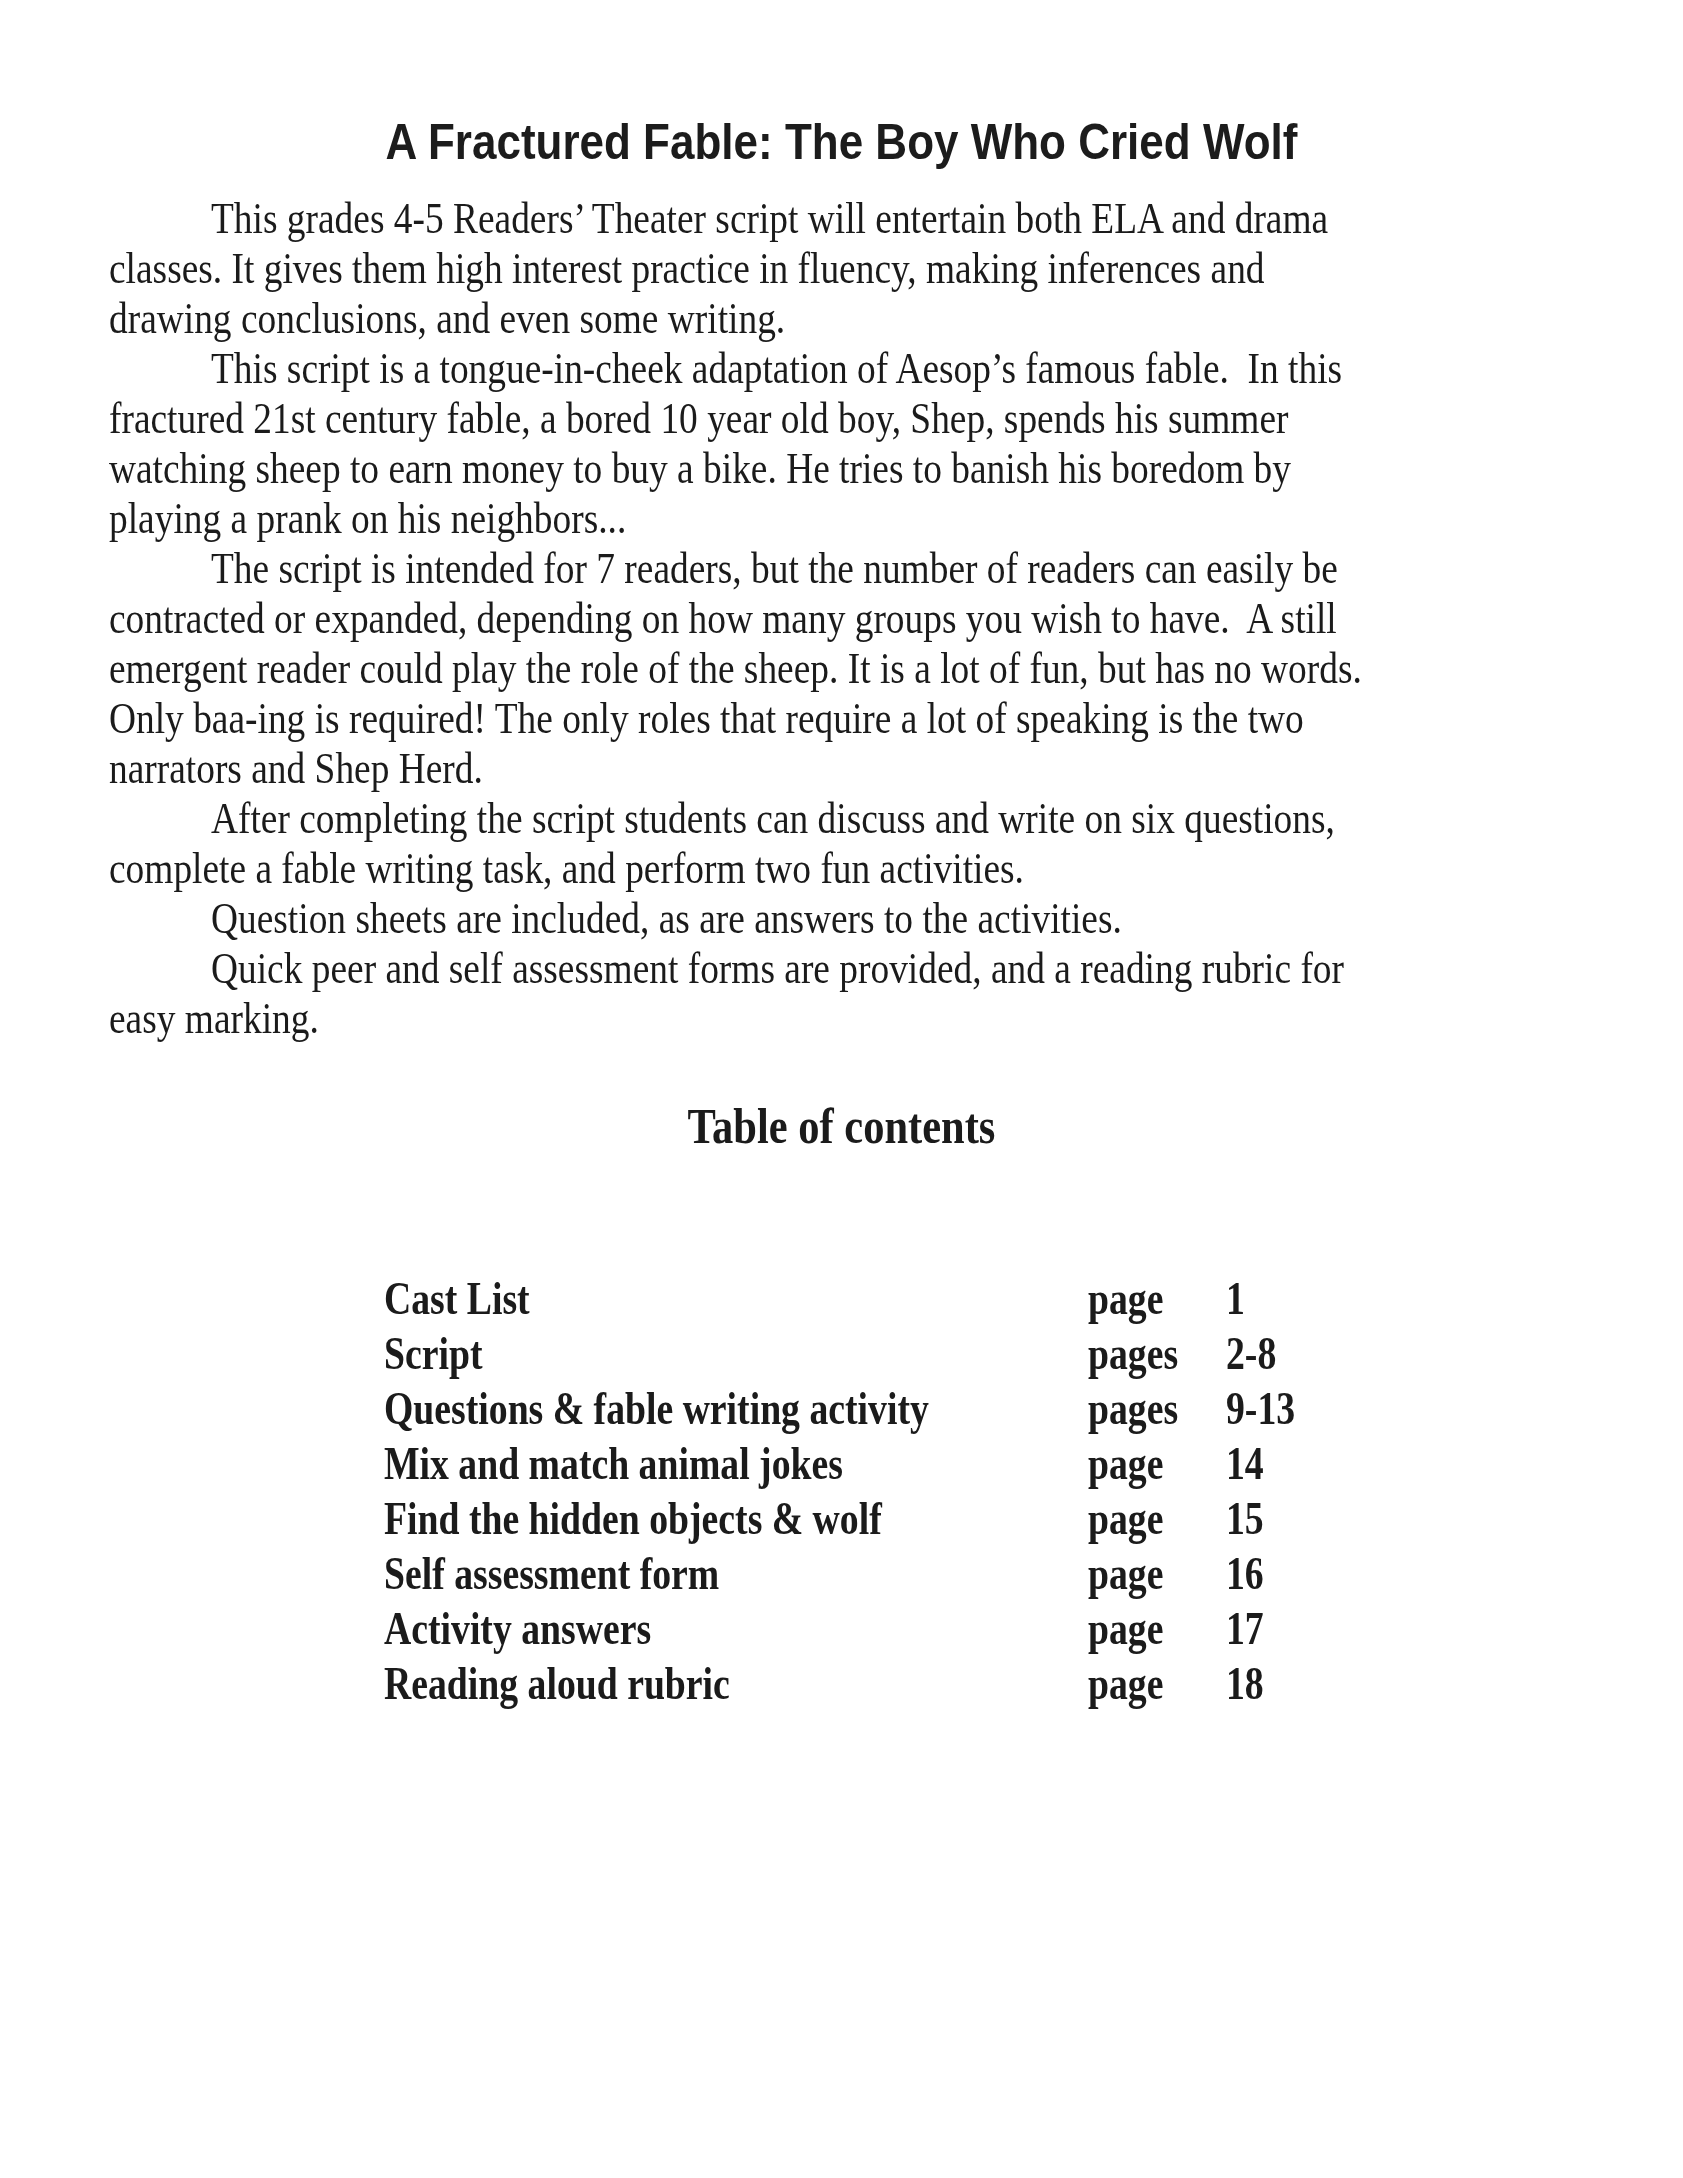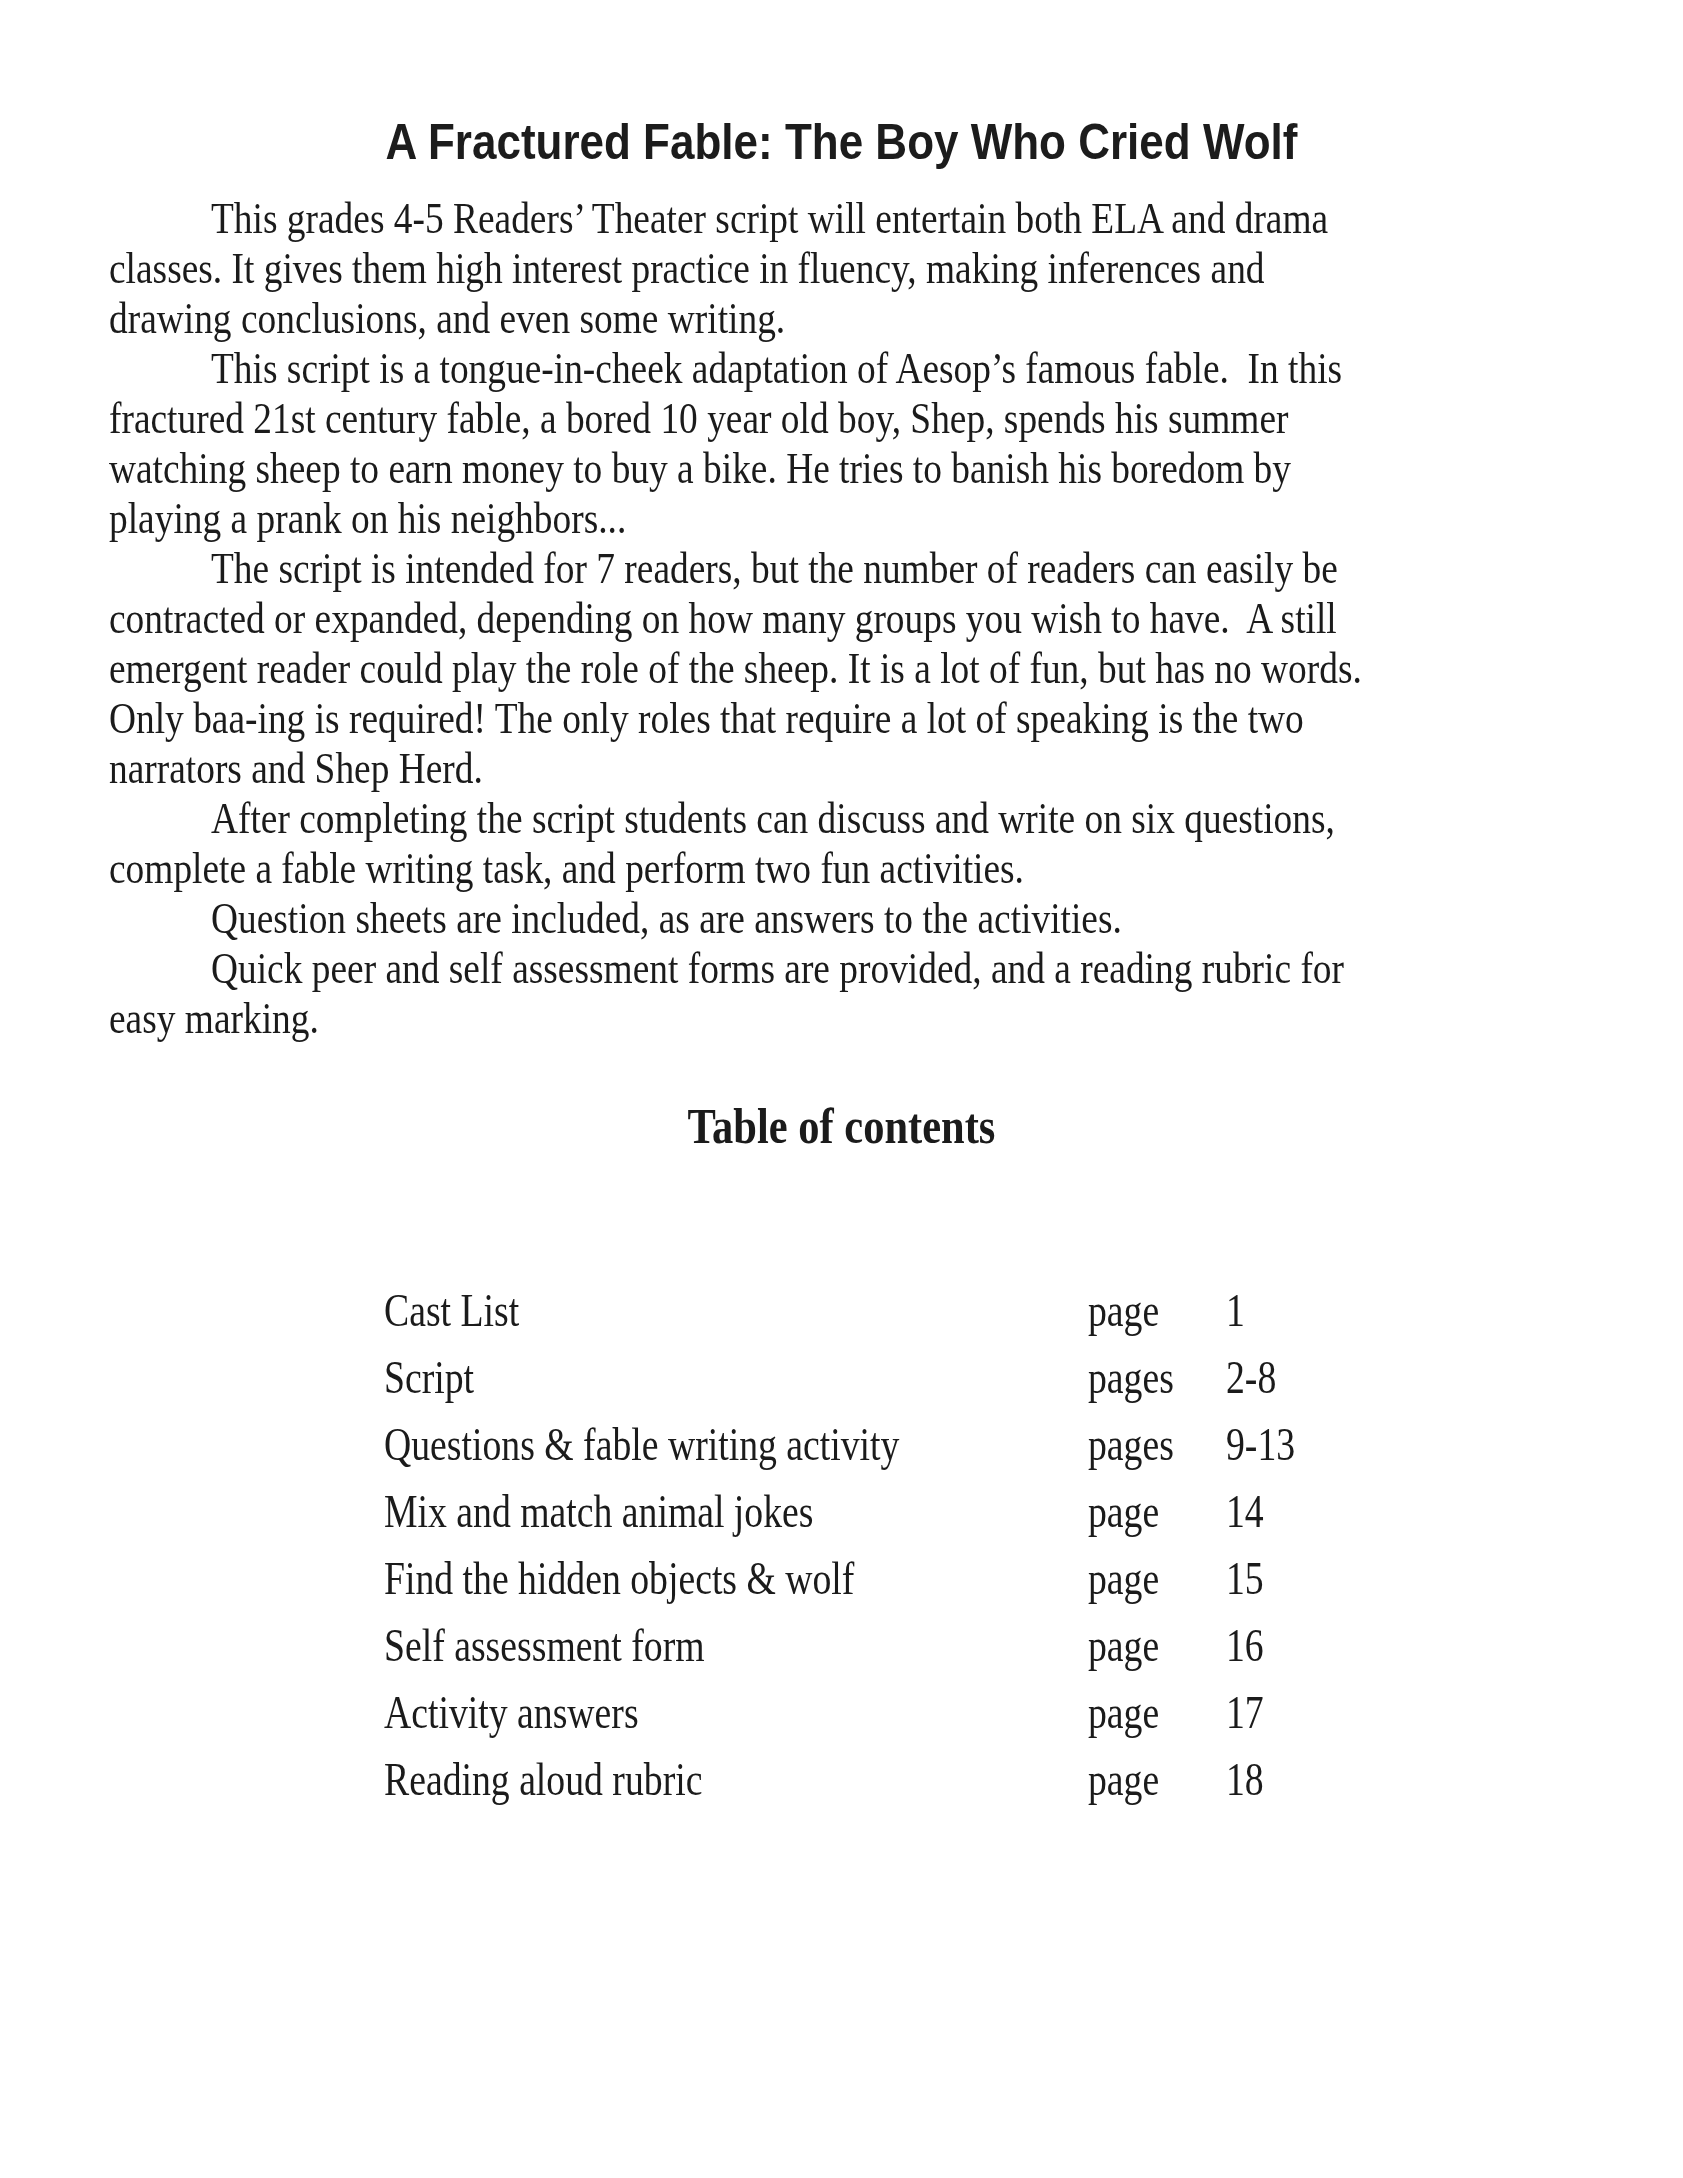--- a/index.html
+++ b/index.html
@@ -60,24 +60,23 @@
   .toc {
     position: absolute;
     left: 384px;
     top: 1271px;
     width: 1238px;
   }
   .toc-row {
     position: relative;
     height: 55px;
     line-height: 55px;
-    font-weight: 400;
+    font-weight: 700;
     font-size: 46px;
     white-space: nowrap;
-    margin-top: 12px;
   }
   .toc-title, .toc-page-label, .toc-page-number {
     position: absolute;
     top: 0;
     transform: scaleX(0.82);
     transform-origin: 0 50%;
     white-space: nowrap;
   }
   .toc-title { left: 0; }
   .toc-page-label { left: 704px; }

